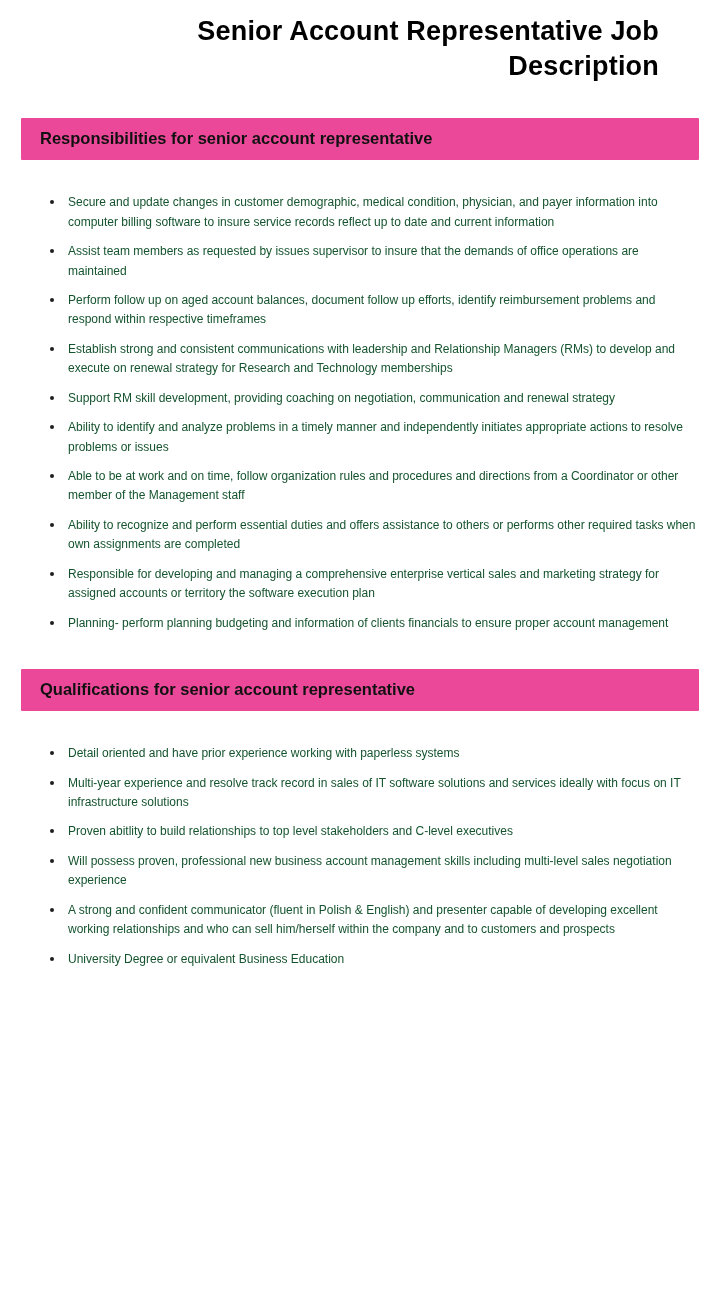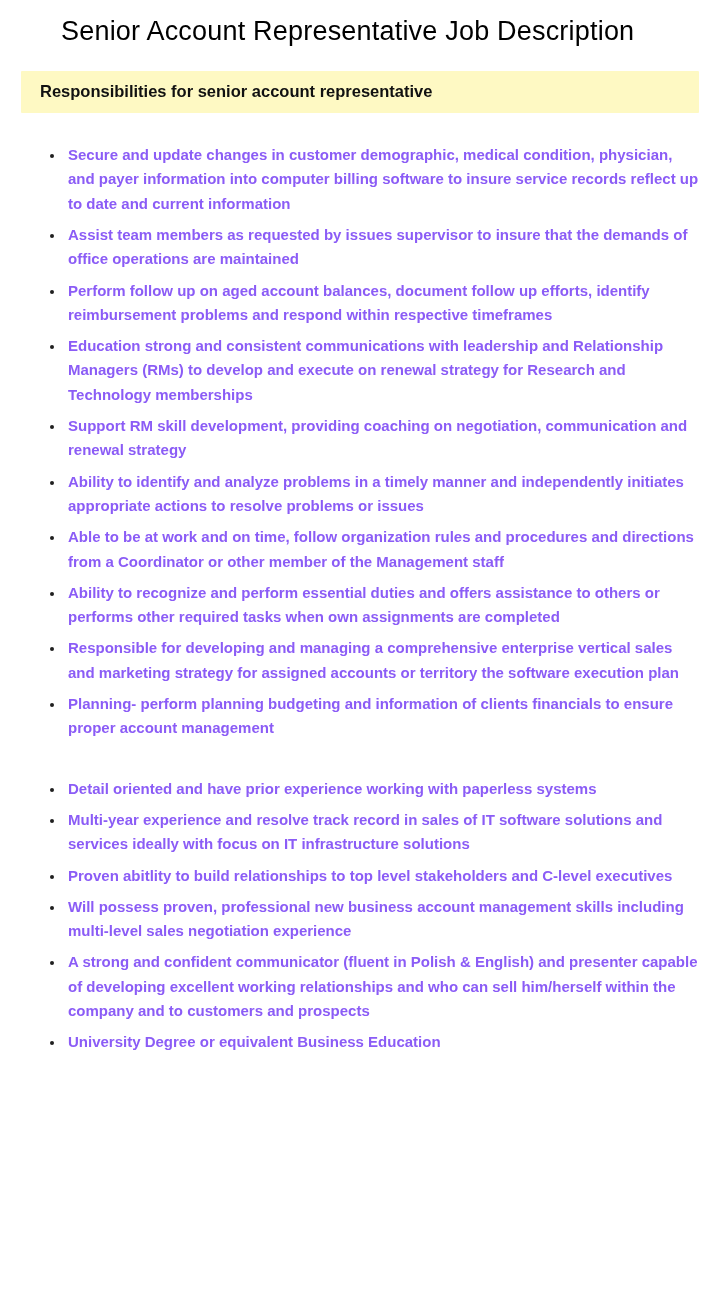--- a/index.html
+++ b/index.html
@@ -11,56 +11,55 @@
     min-height: 1307px;
     margin: 0 auto;
     font-family: "Liberation Sans", "DejaVu Sans", sans-serif;
     color: #1f1f1f;
     -webkit-font-smoothing: antialiased;
   }
   .page {
     padding: 6px 21px 40px 21px;
   }
   .title {
-    text-align: left;
+    text-align: right;
     font-size: 27px;
-    font-weight: 400;
+    font-weight: 700;
     line-height: 1.3;
     color: #000000;
     padding: 8px 40px 0 40px;
-    margin-bottom: 22px;
+    margin-bottom: 34px;
     letter-spacing: 0.2px;
   }
   .intro {
     font-size: 16.5px;
     line-height: 1.64;
     margin-bottom: 26px;
     color: #1f1f1f;
   }
   .section-bar {
-    background: #fef9c3;
+    background: #ec4899;
     font-weight: 700;
     font-size: 16.5px;
     color: #111111;
     padding: 11px 19px 12px 19px;
     border-radius: 1px;
     margin-bottom: 30px;
   }
   .bullets {
     list-style: disc outside;
     padding-left: 44px;
     margin-bottom: 36px;
   }
   .bullets li {
-    font-size: 15px;
+    font-size: 12px;
     line-height: 1.62;
     margin-bottom: 7px;
     padding-left: 3px;
-    color: #8b5cf6;
-    font-weight: bold;
+    color: #14532d;
   }
   .bullets li::marker {
     color: #1f1f1f;
     font-size: 14px;
   }
   section:last-child .bullets {
     margin-bottom: 0;
   }
 </style>
 </head>
@@ -70,31 +69,32 @@
 
   <h1 class="title">Senior Account Representative Job Description</h1>
 
 
   <section>
     <div class="section-bar">Responsibilities for senior account representative</div>
     <ul class="bullets">
         <li>Secure and update changes in customer demographic, medical condition, physician, and payer information into computer billing software to insure service records reflect up to date and current information</li>
         <li>Assist team members as requested by issues supervisor to insure that the demands of office operations are maintained</li>
         <li>Perform follow up on aged account balances, document follow up efforts, identify reimbursement problems and respond within respective timeframes</li>
-        <li>Education strong and consistent communications with leadership and Relationship Managers (RMs) to develop and execute on renewal strategy for Research and Technology memberships</li>
+        <li>Establish strong and consistent communications with leadership and Relationship Managers (RMs) to develop and execute on renewal strategy for Research and Technology memberships</li>
         <li>Support RM skill development, providing coaching on negotiation, communication and renewal strategy</li>
         <li>Ability to identify and analyze problems in a timely manner and independently initiates appropriate actions to resolve problems or issues</li>
         <li>Able to be at work and on time, follow organization rules and procedures and directions from a Coordinator or other member of the Management staff</li>
         <li>Ability to recognize and perform essential duties and offers assistance to others or performs other required tasks when own assignments are completed</li>
         <li>Responsible for developing and managing a comprehensive enterprise vertical sales and marketing strategy for assigned accounts or territory the software execution plan</li>
         <li>Planning- perform planning budgeting and information of clients financials to ensure proper account management</li>
       </ul>
   </section>
 
   <section>
+    <div class="section-bar">Qualifications for senior account representative</div>
     <ul class="bullets">
         <li>Detail oriented and have prior experience working with paperless systems</li>
         <li>Multi-year experience and resolve track record in sales of IT software solutions and services ideally with focus on IT infrastructure solutions</li>
         <li>Proven abitlity to build relationships to top level stakeholders and C-level executives</li>
         <li>Will possess proven, professional new business account management skills including multi-level sales negotiation experience</li>
         <li>A strong and confident communicator (fluent in Polish &amp; English) and presenter capable of developing excellent working relationships and who can sell him/herself within the company and to customers and prospects</li>
         <li>University Degree or equivalent Business Education</li>
       </ul>
   </section>
 

